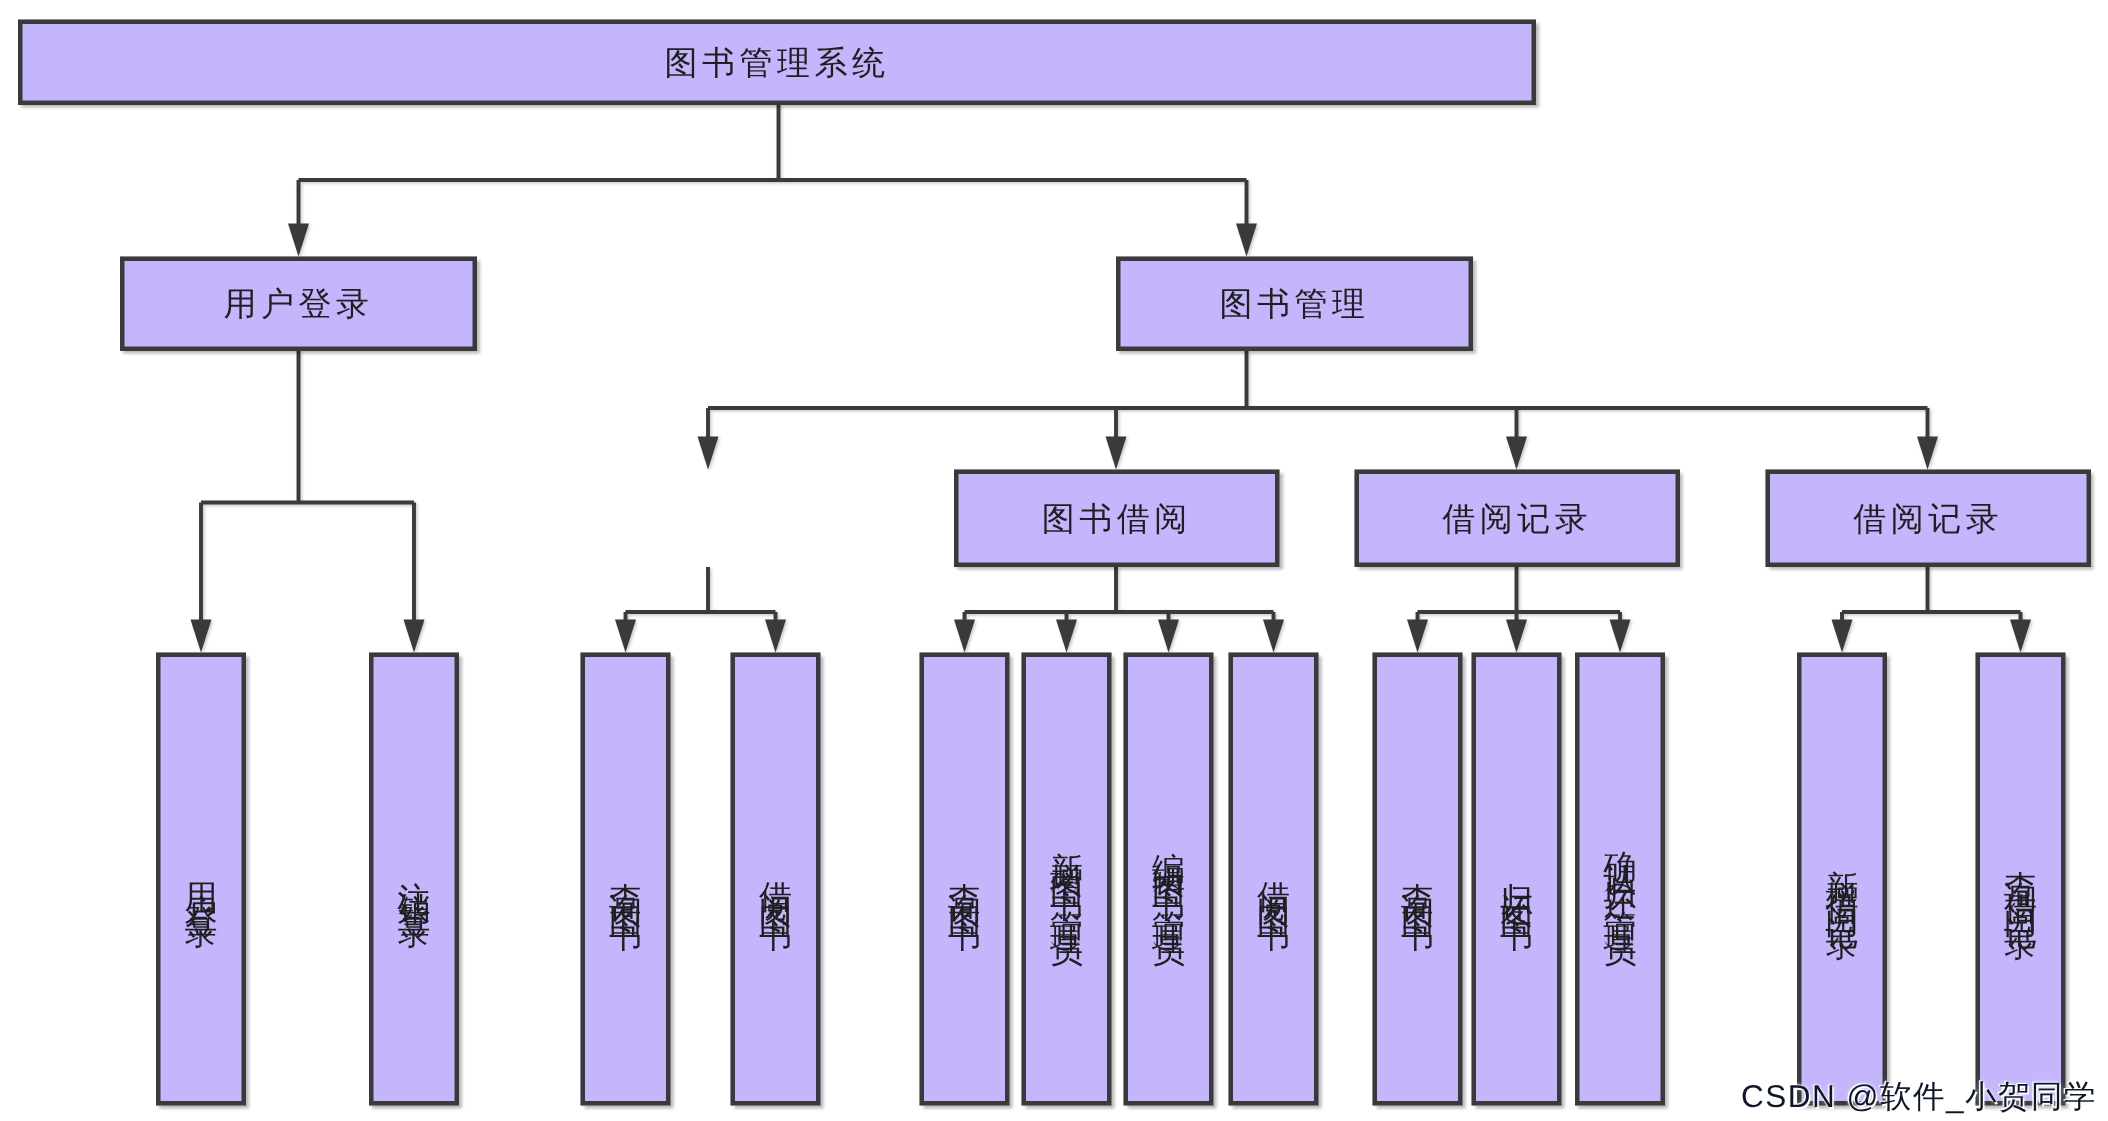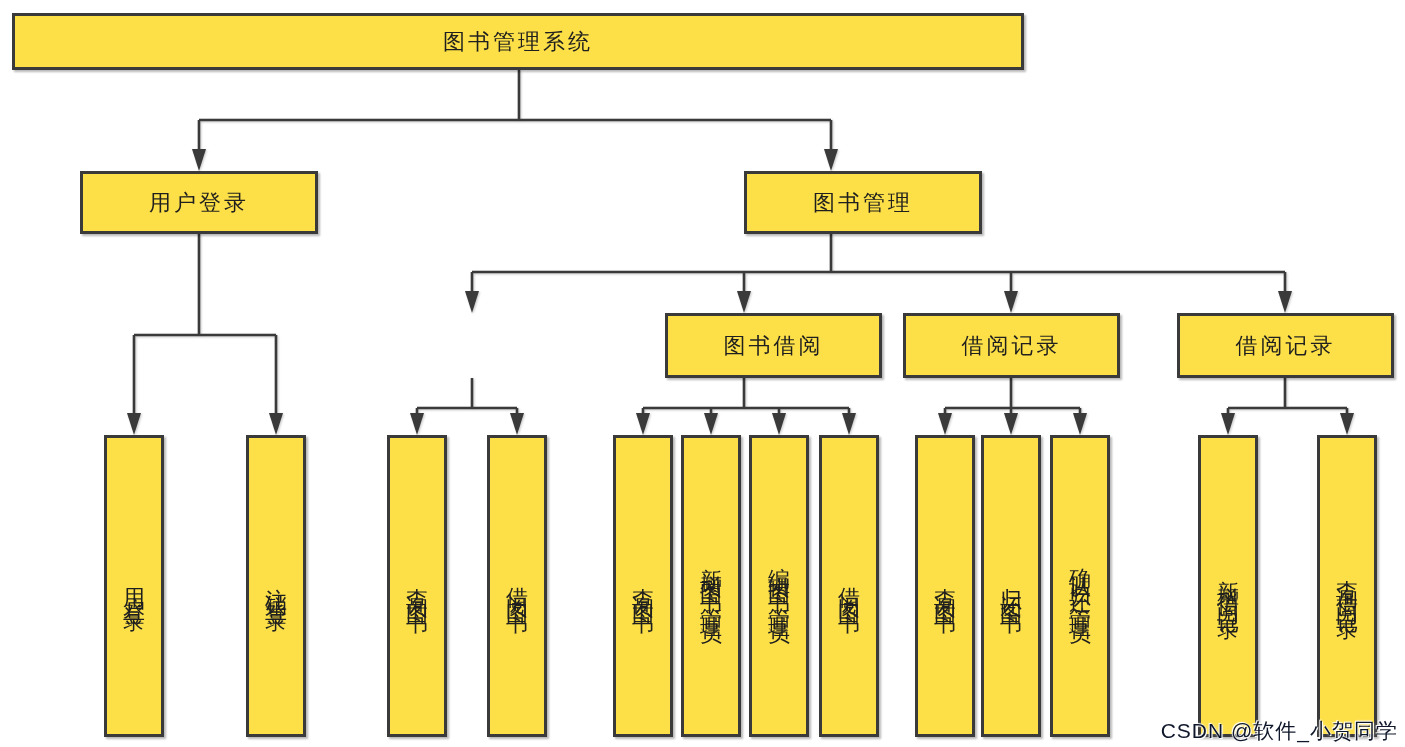--- a/index.html
+++ b/index.html
@@ -19,21 +19,21 @@
     position: absolute;
     left: 0;
     top: 0;
     width: 1405px;
     height: 747px;
     filter: drop-shadow(1.5px 1.5px 1px rgba(0,0,0,0.22));
   }
   .box {
     position: absolute;
     box-sizing: border-box;
-    background: #fde047;
+    background: #c4b5fd;
     border: 3px solid #3a3a3a;
     box-shadow: 2px 2px 2px rgba(0,0,0,0.28);
     display: flex;
     align-items: center;
     justify-content: center;
     color: #1f1f1f;
   }
   .hbox {
     font-size: 22px;
     letter-spacing: 3px;
@@ -113,21 +113,21 @@
       <polygon points="1221,413 1235,413 1228,435"></polygon>
       <polygon points="1340,413 1354,413 1347,435"></polygon>
     </g>
   </svg>
 
   <div class="box hbox root-box">图书管理系统</div>
 
   <div class="box hbox l2-box" style="left:80px;">用户登录</div>
   <div class="box hbox l2-box" style="left:744px;">图书管理</div>
 
-  <div class="box hbox l3-box" style="left:636px;margin-left:29px;">图书借阅</div>
+  <div class="box hbox l3-box" style="left:636px;">图书借阅</div>
   <div class="box hbox l3-box" style="left:903px;">借阅记录</div>
   <div class="box hbox l3-box" style="left:1177px;">借阅记录</div>
 
   <div class="box vbox leaf-box" style="left:104px;">用户登录</div>
   <div class="box vbox leaf-box" style="left:246px;">注销登录</div>
 
   <div class="box vbox leaf-box" style="left:387px;">查询图书</div>
   <div class="box vbox leaf-box" style="left:487px;">借阅图书</div>
 
   <div class="box vbox leaf-box" style="left:613px;">查询图书</div>

